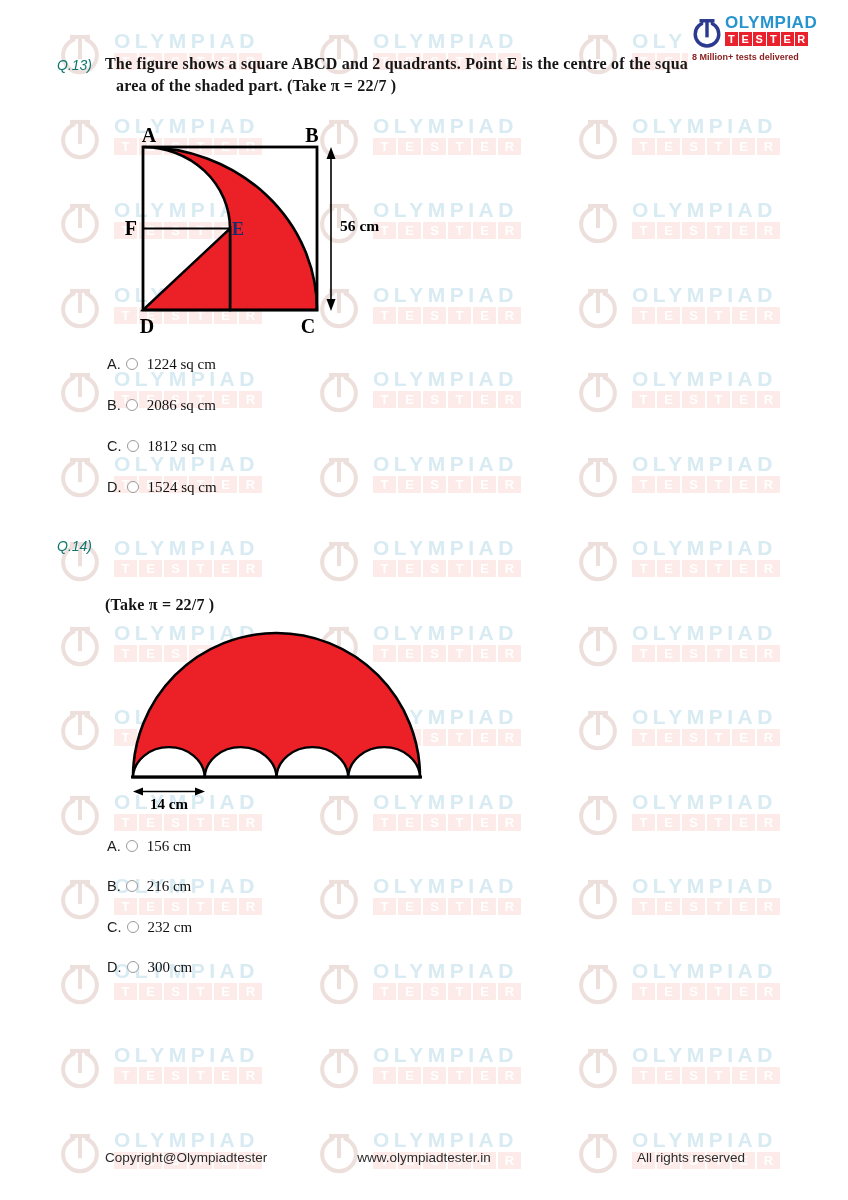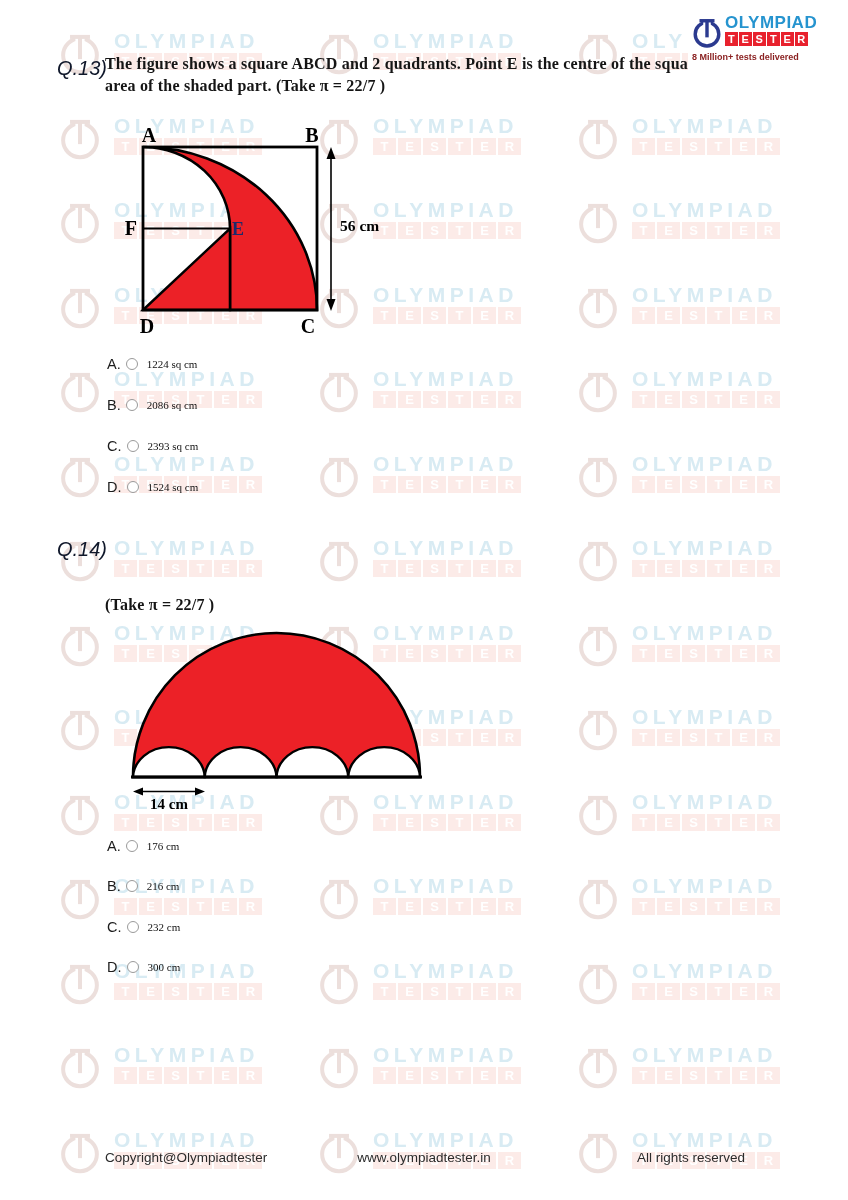--- a/index.html
+++ b/index.html
@@ -12,28 +12,28 @@
   .wm-text{margin-left:12px;}
   .wm-oly{font-family:"Liberation Sans",sans-serif;font-weight:bold;font-size:21px;
           letter-spacing:4.5px;color:#d8ebf3;line-height:22px;}
   .wm-tes{display:flex;gap:2px;margin-top:1px;}
   .wm-tes i{font-style:normal;display:block;width:23px;height:17px;background:#fcebe8;
             color:#fff;font-family:"Liberation Sans",sans-serif;font-weight:bold;
             font-size:13px;line-height:17px;text-align:center;}
   
   .content{position:absolute;inset:0;z-index:2;}
   .qnum{position:absolute;font-family:"Liberation Sans",sans-serif;font-style:italic;
-        font-size:20px;color:#0f172a;}
+        font-size:14px;color:#0f766e;}
   .qline{position:absolute;font-weight:bold;font-size:16px;letter-spacing:.2px;
          white-space:nowrap;color:#151515;}
   .opt{position:absolute;display:flex;align-items:center;height:18px;}
   .opt .letter{font-family:"Liberation Sans",sans-serif;font-size:14.5px;color:#1c1c1c;}
   .opt .radio{width:10px;height:10px;border:1.4px solid #9a9a9a;border-radius:50%;
               background:#fff;margin:0 9px 0 5px;display:inline-block;}
-  .opt .val{font-size:11px;color:#111;}
+  .opt .val{font-size:15px;color:#111;}
   .figure{position:absolute;}
   
   .logo{position:absolute;left:688px;top:12px;width:138px;height:64px;background:#fff;
         z-index:3;padding:2px 0 0 4px;}
   .logo-row{display:flex;align-items:flex-start;}
   .logo-icon{width:30px;height:36px;flex:0 0 auto;}
   .logo-col{margin-left:3px;}
   .logo-oly{font-family:"Liberation Sans",sans-serif;font-weight:bold;font-size:17px;
             letter-spacing:.5px;color:#2694cf;line-height:17px;}
   .logo-tes{display:flex;gap:1.5px;margin-top:1px;}
@@ -850,21 +850,21 @@
             <i>R</i>
           </div>
         </div>
       </div>
     </div>
 
   <div class="content">
 
     <div class="qnum" style="left:57px;top:57px">Q.13)</div>
     <div class="qline" style="left:105px;top:55px">The figure shows a square ABCD and 2 quadrants. Point E is the centre of the squar</div>
-    <div class="qline" style="left:105px;top:77px">area of the shaded part. (Take π = 22/7 )</div>
+    <div class="qline" style="left:116px;top:77px">area of the shaded part. (Take π = 22/7 )</div>
 
     <svg class="figure" style="left:100px;top:113px" width="300" height="228" viewBox="100 113 300 228">
 
       <path d="M143,147 A87,81.5 0 0 1 230,228.5 L230,310 L317,310 A174,163 0 0 0 143,147 Z" fill="#ec2127" stroke="#000" stroke-width="2.6"></path>
 
       <path d="M143,310 L230,228.5 L230,310 Z" fill="#ec2127" stroke="#000" stroke-width="2.4"></path>
 
       <rect x="143" y="147" width="174" height="163" fill="none" stroke="#000" stroke-width="2.8"></rect>
 
       <line x1="143" y1="228.5" x2="230" y2="228.5" stroke="#000" stroke-width="2.2"></line>
@@ -889,21 +889,21 @@
       <span class="val">1224 sq cm</span>
     </div>
     <div class="opt" style="left:107px;top:396px">
       <span class="letter">B.</span>
       <span class="radio"></span>
       <span class="val">2086 sq cm</span>
     </div>
     <div class="opt" style="left:107px;top:437px">
       <span class="letter">C.</span>
       <span class="radio"></span>
-      <span class="val">2393 sq cm</span>
+      <span class="val">1812 sq cm</span>
     </div>
     <div class="opt" style="left:107px;top:478px">
       <span class="letter">D.</span>
       <span class="radio"></span>
       <span class="val">1524 sq cm</span>
     </div>
 
     <div class="qnum" style="left:57px;top:538px">Q.14)</div>
     <div class="qline" style="left:105px;top:596px">(Take π = 22/7 )</div>
 
@@ -920,21 +920,21 @@
 
       <line x1="139" y1="791.5" x2="199" y2="791.5" stroke="#000" stroke-width="1.6"></line>
       <polygon points="133,791.5 143,787.5 143,795.5" fill="#000"></polygon>
       <polygon points="205,791.5 195,787.5 195,795.5" fill="#000"></polygon>
       <text x="169" y="809" font-size="15" text-anchor="middle">14 cm</text>
     </svg>
 
     <div class="opt" style="left:107px;top:837px">
       <span class="letter">A.</span>
       <span class="radio"></span>
-      <span class="val">176 cm</span>
+      <span class="val">156 cm</span>
     </div>
     <div class="opt" style="left:107px;top:877px">
       <span class="letter">B.</span>
       <span class="radio"></span>
       <span class="val">216 cm</span>
     </div>
     <div class="opt" style="left:107px;top:918px">
       <span class="letter">C.</span>
       <span class="radio"></span>
       <span class="val">232 cm</span>

